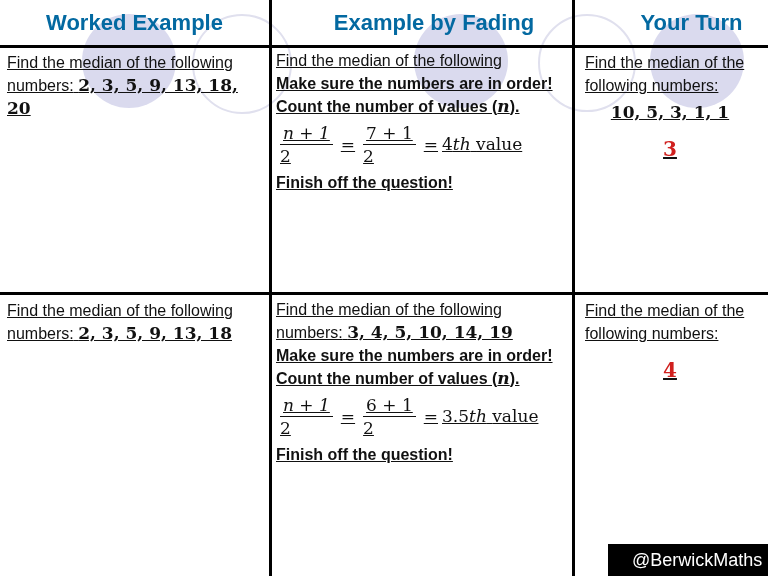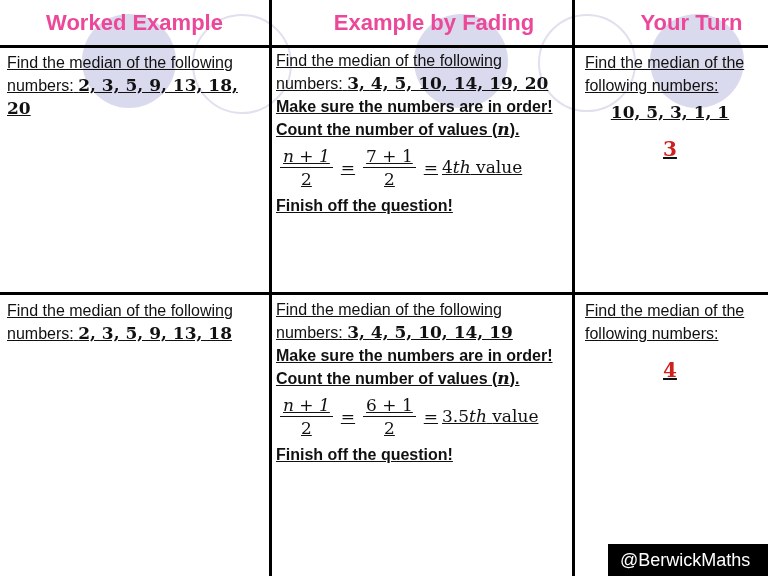--- a/index.html
+++ b/index.html
@@ -11,38 +11,38 @@
   }
   .circle { position: absolute; border-radius: 50%; pointer-events: none; }
   .circle.filled { background: #d6d6ec; opacity: 0.9; }
   .circle.ring { border: 2px solid #e0e0ee; background: transparent; }
 
   .vline { position: absolute; top: 0; width: 3px; height: 576px; background: #000; }
   .hline { position: absolute; left: 0; width: 768px; height: 3px; background: #000; }
 
   .header {
     position: absolute; top: 0; height: 46px; display: flex; align-items: center; justify-content: center;
-    font-weight: bold; font-size: 22px; color: #ec4899;
+    font-weight: bold; font-size: 22px; color: #0369a1;
   }
   .cell { position: absolute; font-size: 16px; line-height: 23px; color: #111; text-decoration: underline; }
   .nums { font-family: "DejaVu Serif", "Liberation Serif", serif; font-weight: bold; font-size: 17px; }
   .bold-line { font-weight: bold; font-size: 16px; margin-top: 0; }
   .center { text-align: center; }
   .answer { font-family: "DejaVu Serif", "Liberation Serif", serif; font-weight: bold; color: #d0201e; font-size: 20px; text-align: center; margin-top: 14px; }
 
   .formula { display: flex; align-items: center; margin-top: 4px; font-family: "DejaVu Serif", "Liberation Serif", serif; font-size: 17px; }
-  .frac { display: inline-flex; flex-direction: column; align-items: center; margin: 0 4px; }
+  .frac { display: inline-flex; flex-direction: column; margin: 0 4px; }
   .frac .num { padding: 0 3px; border-bottom: 1px solid #111; line-height: 22px; }
   .frac .den { line-height: 22px; }
   .eq { margin: 0 4px; }
   .ital { font-style: italic; }
 
   .handle {
     position: absolute; left: 608px; top: 544px; width: 160px; height: 32px;
-    background: #000; color: #fff; font-size: 18px; display: flex; align-items: center; padding-left: 12px; box-sizing: border-box;
+    background: #000; color: #fff; font-size: 18px; display: flex; align-items: center; padding-left: 24px; box-sizing: border-box;
   }
 </style>
 </head>
 <body>
 
 <div class="circle filled" style="left:82px; top:14px; width:94px; height:94px;"></div>
 <div class="circle ring" style="left:192px; top:14px; width:96px; height:96px;"></div>
 <div class="circle filled" style="left:414px; top:14px; width:94px; height:94px;"></div>
 <div class="circle ring" style="left:538px; top:14px; width:94px; height:94px;"></div>
 <div class="circle filled" style="left:650px; top:14px; width:94px; height:94px;"></div>
@@ -59,24 +59,20 @@
 <div class="cell" style="left:7px; top:51px; width:260px;">
   <div>Find the median of the following</div>
   <div>
     <span>numbers:</span>
     <span class="nums">2, 3, 5, 9, 13, 18, 20</span>
   </div>
 </div>
 
 <div class="cell" style="left:276px; top:49px; width:296px;">
   <div>Find the median of the following</div>
-  <div>
-    <span>numbers:</span>
-    <span class="nums">3, 4, 5, 10, 14, 19, 20</span>
-  </div>
   <div class="bold-line">Make sure the numbers are in order!</div>
   <div class="bold-line"><span>Count the number of values (</span><span class="ital nums">n</span><span>).</span></div>
   <div class="formula">
     <span class="frac">
         <span class="num ital">n + 1</span>
         <span class="den">2</span>
       </span>
     <span class="eq">=</span>
     <span class="frac">
         <span class="num">7 + 1</span>

